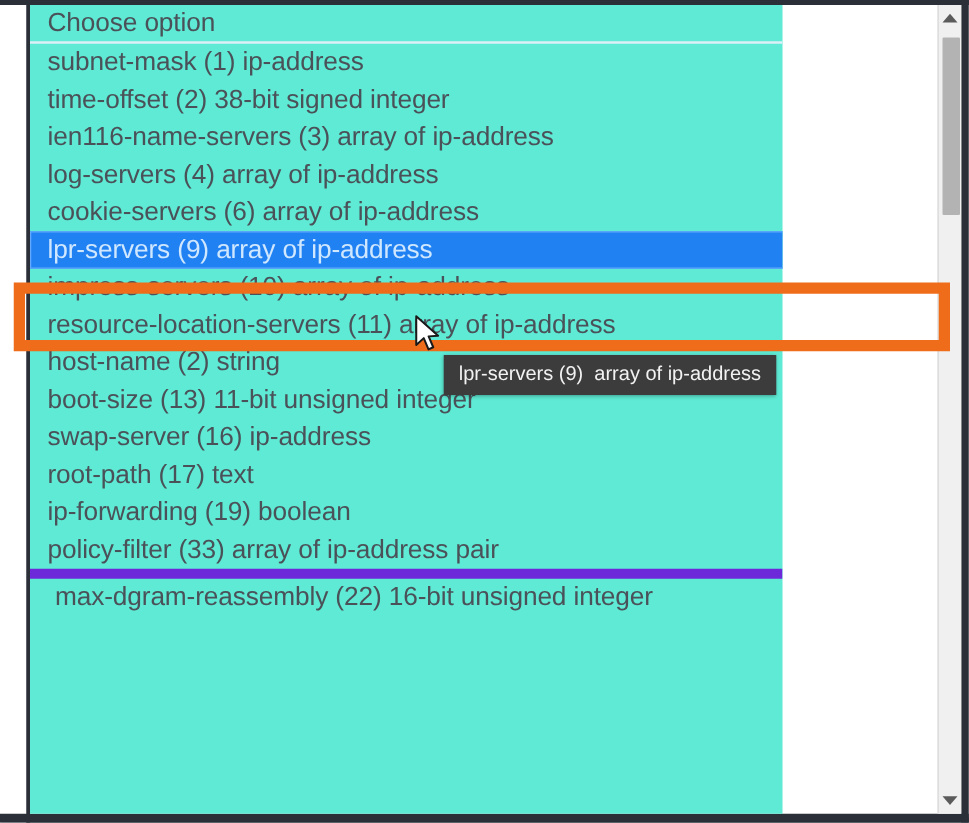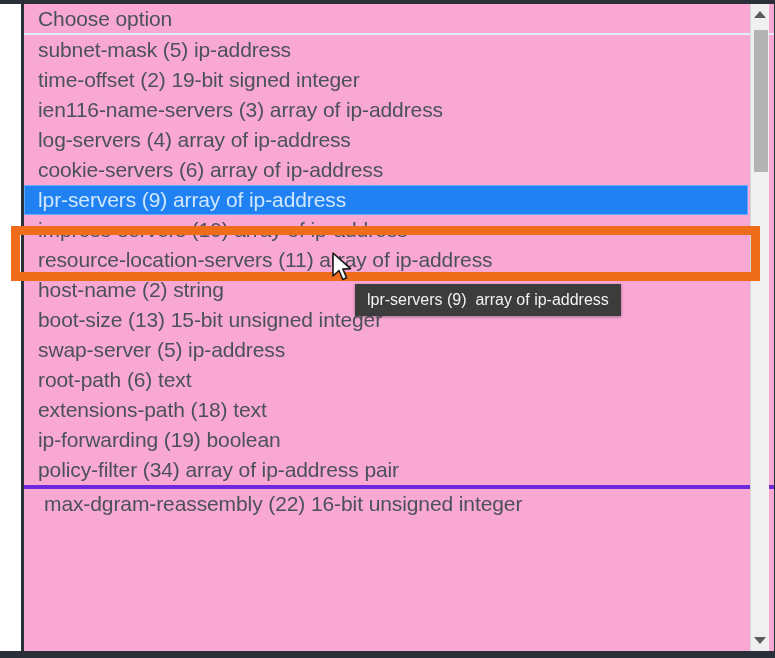--- a/index.html
+++ b/index.html
@@ -68,23 +68,23 @@
     width: 21px;
     height: 658px;
     background: #ffffff;
   }
 
   
   #option-list {
     position: absolute;
     left: 24px;
     top: 4px;
-    width: 750px;
+    width: 602px;
     height: 647px;
-    background: #f9a8d4;
+    background: #5eead4;
     overflow: hidden;
   }
   .option-row {
     position: relative;
     height: 30px;
     line-height: 30px;
     padding-left: 14px;
     box-sizing: border-box;
     font-size: 21px;
     color: #4b5158;
@@ -96,21 +96,21 @@
     height: 31px;
     line-height: 29px;
   }
   .option-row.selected {
     background: #2081f2;
     color: #cfe7ff;
     width: 724px;
     box-shadow: inset 0 0 0 1px #63a9ff;
   }
   .option-row.last-row {
-    border-top: 4px solid #6d28d9;
+    border-top: 8px solid #6d28d9;
     height: 32px;
     line-height: 30px;
     padding-left: 20px;
   }
 
   
   #scrollbar {
     position: absolute;
     left: 750px;
     top: 4px;
@@ -193,35 +193,34 @@
 </div>
 
 <div id="frame-left-pad"></div>
 <div id="frame-top-rule"></div>
 <div id="frame-bottom-rule"></div>
 <div id="frame-left-rule"></div>
 <div id="frame-right-rule"></div>
 
 <div id="option-list">
   <div class="option-row placeholder">Choose option</div>
-  <div class="option-row">subnet-mask (5) ip-address</div>
-  <div class="option-row">time-offset (2) 19-bit signed integer</div>
+  <div class="option-row">subnet-mask (1) ip-address</div>
+  <div class="option-row">time-offset (2) 38-bit signed integer</div>
   <div class="option-row">ien116-name-servers (3) array of ip-address</div>
   <div class="option-row">log-servers (4) array of ip-address</div>
   <div class="option-row">cookie-servers (6) array of ip-address</div>
   <div class="option-row selected">lpr-servers (9) array of ip-address</div>
   <div class="option-row">impress-servers (10) array of ip-address</div>
   <div class="option-row">resource-location-servers (11) array of ip-address</div>
   <div class="option-row">host-name (2) string</div>
-  <div class="option-row">boot-size (13) 15-bit unsigned integer</div>
-  <div class="option-row">swap-server (5) ip-address</div>
-  <div class="option-row">root-path (6) text</div>
-  <div class="option-row">extensions-path (18) text</div>
+  <div class="option-row">boot-size (13) 11-bit unsigned integer</div>
+  <div class="option-row">swap-server (16) ip-address</div>
+  <div class="option-row">root-path (17) text</div>
   <div class="option-row">ip-forwarding (19) boolean</div>
-  <div class="option-row">policy-filter (34) array of ip-address pair</div>
+  <div class="option-row">policy-filter (33) array of ip-address pair</div>
   <div class="option-row last-row">max-dgram-reassembly (22) 16-bit unsigned integer</div>
 </div>
 
 <div id="scrollbar">
   <div id="scrollbar-up-arrow">
     <div class="arrow-tri arrow-up"></div>
   </div>
   <div id="scrollbar-thumb"></div>
   <div id="scrollbar-down-arrow">
     <div class="arrow-tri arrow-down"></div>

